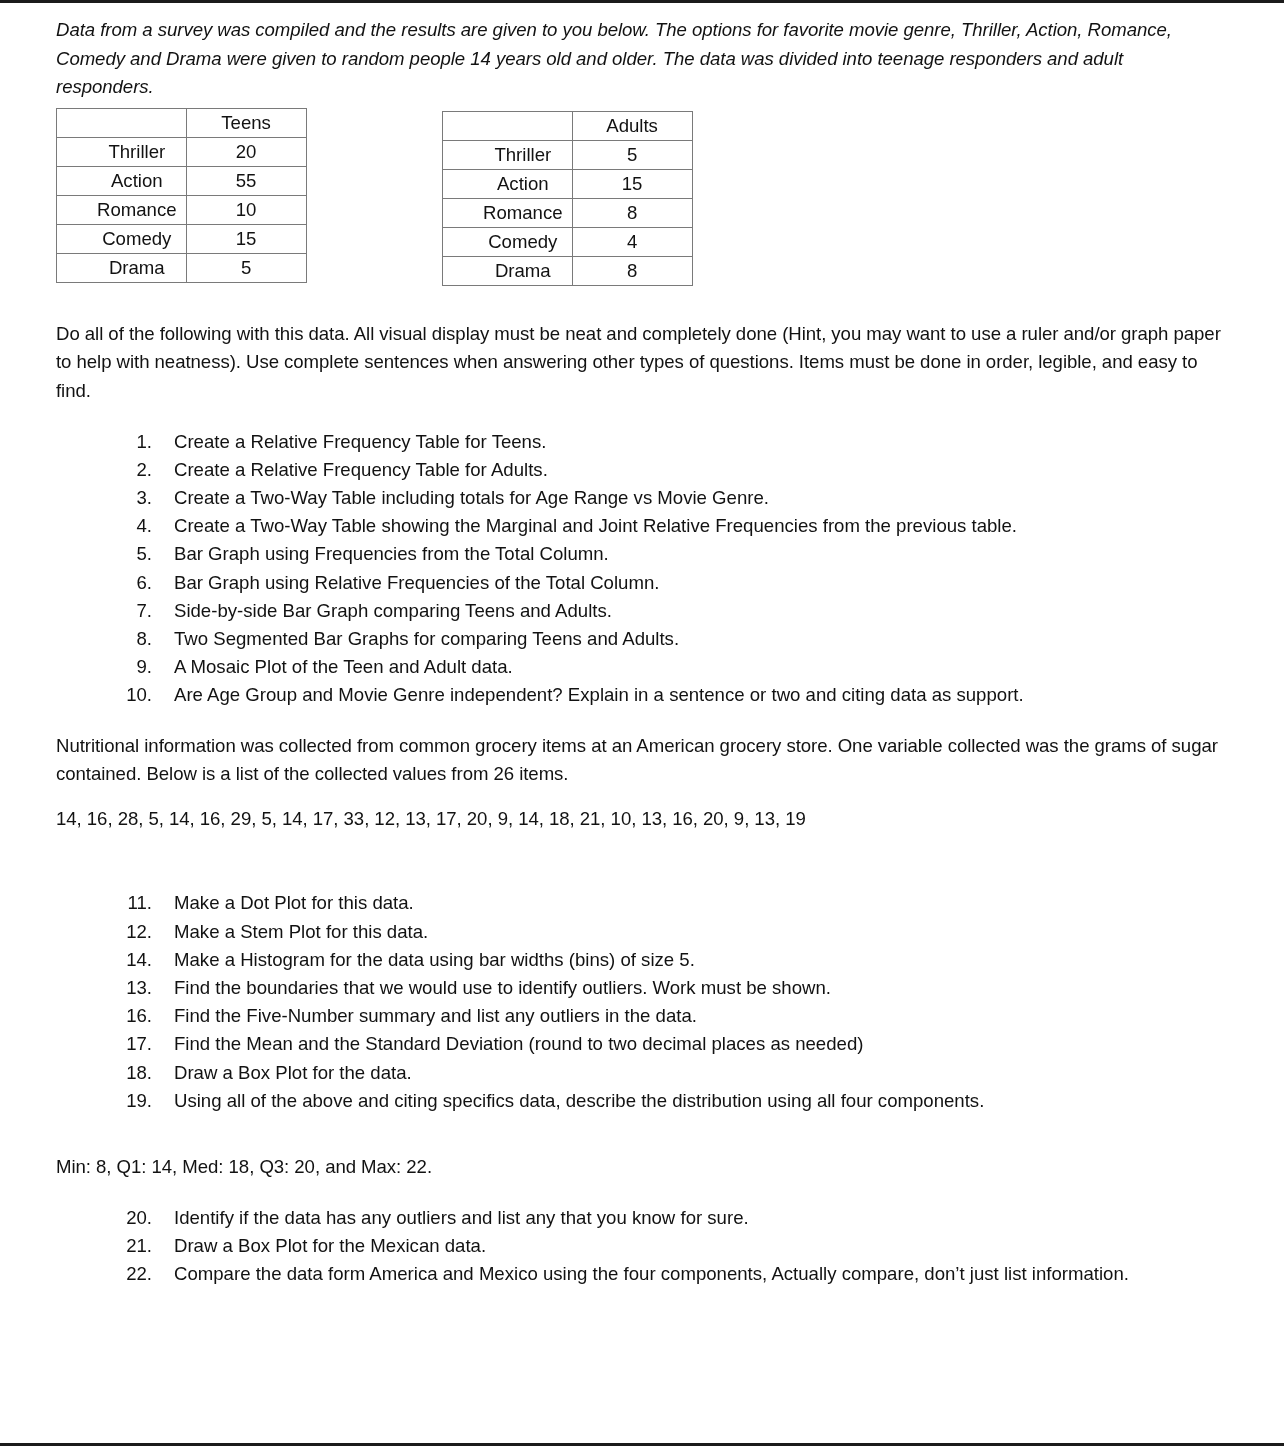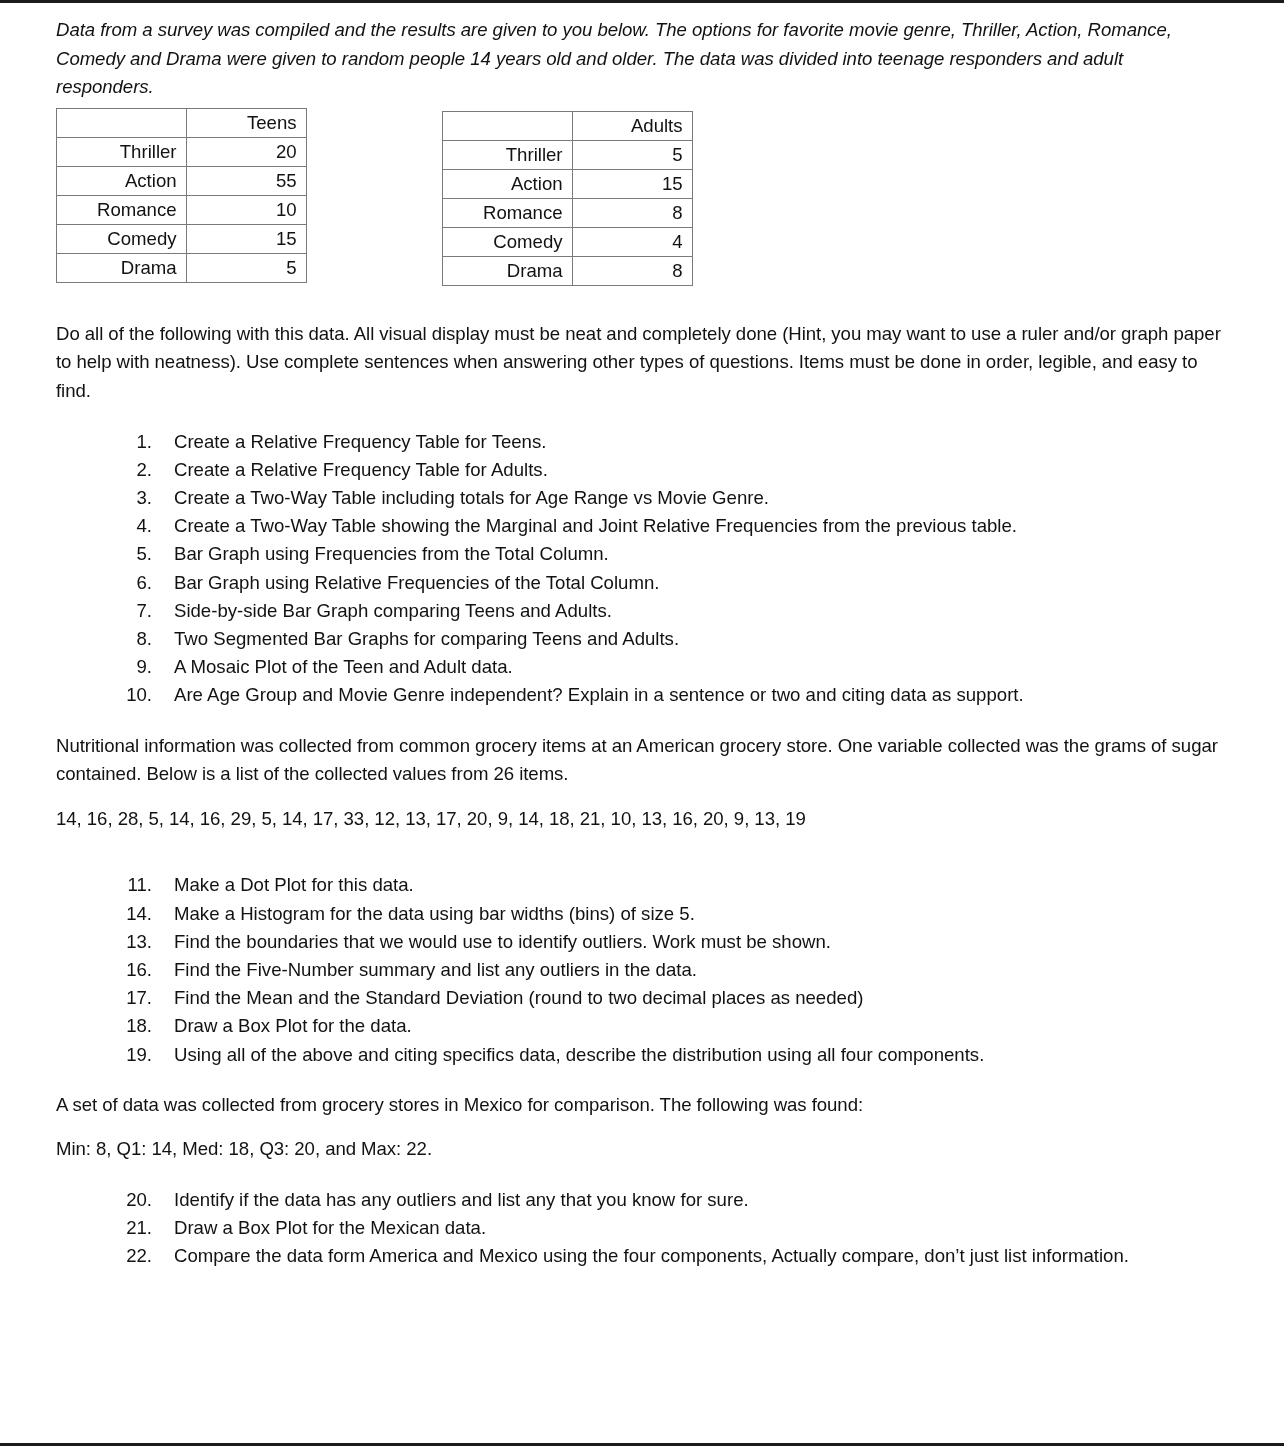--- a/index.html
+++ b/index.html
@@ -55,21 +55,21 @@
     position: absolute;
     font-size: 18.6px;
   }
   table.freq.teens { left: 0px;  top: 2px;  }
   table.freq.adults{ left: 386px; top: 5px; }
   table.freq td, table.freq th {
     border: 1.4px solid #7a7a7a;
     padding: 2px 9px;
     height: 25px;
     box-sizing: border-box;
-    text-align: right;
+    text-align: center;
     font-weight: normal;
     vertical-align: middle;
     line-height: 24px;
   }
   table.freq .c-label { width: 125px; padding-left: 40px; }
   table.freq .c-value { width: 120px; }
   table.freq .hdr-blank { }
 
   
   ol.tasks {
@@ -85,21 +85,21 @@
     min-height: 28.2px;
   }
   ol.tasks li .num {
     position: absolute;
     left: 0;
     width: 58px;
     text-align: right;
     display: inline-block;
   }
   ol.tasks.list-a { margin-left: 38px; }
-  ol.tasks.list-b { margin-left: 38px; }
+  ol.tasks.list-b { margin-left: 38px; margin-top: 18px; }
   ol.tasks.list-c { margin-left: 38px; }
 
   .spacer-sm  { height: 16px; }
   .spacer-md  { height: 22px; }
   .spacer-lg  { height: 26px; }
   .data-values { font-size: 18.6px; line-height: 28.6px; }
 </style>
 </head>
 <body>
 
@@ -198,31 +198,31 @@
 
   <p class="para data-values">14, 16, 28, 5, 14, 16, 29, 5, 14, 17, 33, 12, 13, 17, 20, 9, 14, 18, 21, 10, 13, 16, 20, 9, 13, 19</p>
 
   <div class="spacer-sm"></div>
 
 
   <div class="spacer-md"></div>
 
   <ol class="tasks list-b">
     <li><span class="num">11.</span><span>Make a Dot Plot for this data.</span></li>
+    <li><span class="num">12.</span><span>Make a Stem Plot for this data.</span></li>
     <li><span class="num">14.</span><span>Make a Histogram for the data using bar widths (bins) of size 5.</span></li>
     <li><span class="num">13.</span><span>Find the boundaries that we would use to identify outliers. Work must be shown.</span></li>
     <li><span class="num">16.</span><span>Find the Five-Number summary and list any outliers in the data.</span></li>
     <li><span class="num">17.</span><span>Find the Mean and the Standard Deviation (round to two decimal places as needed)</span></li>
     <li><span class="num">18.</span><span>Draw a Box Plot for the data.</span></li>
     <li><span class="num">19.</span><span>Using all of the above and citing specifics data, describe the distribution using all four components.</span></li>
   </ol>
 
   <div class="spacer-md"></div>
 
-  <p class="para">A set of data was collected from grocery stores in Mexico for comparison. The following was found:</p>
 
   <div class="spacer-sm"></div>
 
   <p class="para">Min: 8, Q1: 14, Med: 18, Q3: 20, and Max: 22.</p>
 
   <div class="spacer-md"></div>
 
   <ol class="tasks list-c">
     <li><span class="num">20.</span><span>Identify if the data has any outliers and list any that you know for sure.</span></li>
     <li><span class="num">21.</span><span>Draw a Box Plot for the Mexican data.</span></li>

